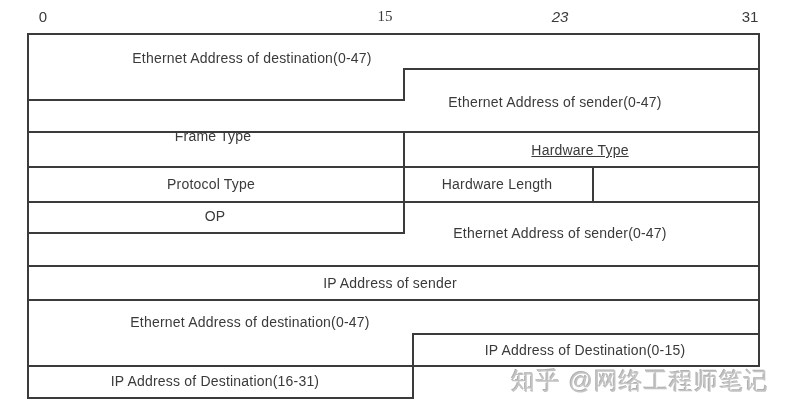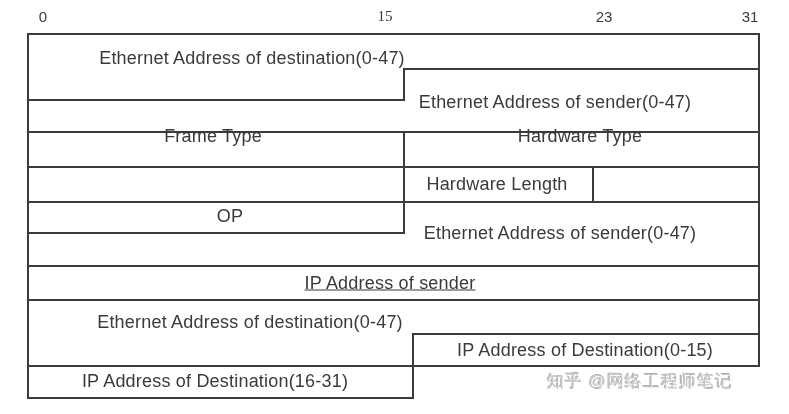--- a/index.html
+++ b/index.html
@@ -17,52 +17,52 @@
   }
   .hline, .vline {
     position: absolute;
     background: #3b3b3b;
   }
   .hline { height: 2px; }
   .vline { width: 2px; }
   .lbl {
     position: absolute;
     transform: translate(-50%, -50%);
-    font-size: 18px;
+    font-size: 14px;
     color: #3a3a3a;
     white-space: nowrap;
     letter-spacing: 0.2px;
   }
   .tick {
     position: absolute;
     transform: translate(-50%, -50%);
     font-size: 15px;
     color: #3a3a3a;
     white-space: nowrap;
   }
   .watermark {
     position: absolute;
     transform: translate(-50%, -50%);
-    font-size: 17px;
+    font-size: 24px;
     letter-spacing: 1px;
     color: #c3c3c3;
     text-shadow: 1px 1px 0 #ffffff, -1px -1px 0 #b0b0b0;
     white-space: nowrap;
     z-index: 5;
   }
 </style>
 </head>
 <body>
 
 <div class="stage">
 
   <div>
     <span class="tick" style="left:43px;  top:16px;">0</span>
     <span class="tick" style="left:385px; top:16px;font-family:Liberation Serif, serif;">15</span>
-    <span class="tick" style="left:604px; top:16px;">23</span>
+    <span class="tick" style="left:560px; top:16px;font-style:italic;">23</span>
     <span class="tick" style="left:750px; top:16px;">31</span>
   </div>
 
   <div class="hline" style="left:27px;  top:33px;  width:733px;"></div>
   <div class="hline" style="left:403px; top:68px;  width:357px;"></div>
   <div class="hline" style="left:27px;  top:99px;  width:378px;"></div>
   <div class="hline" style="left:27px;  top:131px; width:733px;"></div>
   <div class="hline" style="left:27px;  top:166px; width:733px;"></div>
   <div class="hline" style="left:27px;  top:201px; width:733px;"></div>
   <div class="hline" style="left:27px;  top:232px; width:378px;"></div>
@@ -75,24 +75,25 @@
   <div class="vline" style="left:27px;  top:33px;  height:366px;"></div>
   <div class="vline" style="left:758px; top:33px;  height:334px;"></div>
   <div class="vline" style="left:403px; top:68px;  height:33px;"></div>
   <div class="vline" style="left:403px; top:131px; height:103px;"></div>
   <div class="vline" style="left:592px; top:166px; height:37px;"></div>
   <div class="vline" style="left:412px; top:333px; height:66px;"></div>
 
   <span class="lbl" style="left:252px; top:58px;">Ethernet Address of destination(0-47)</span>
   <span class="lbl" style="left:555px; top:102px;">Ethernet Address of sender(0-47)</span>
   <span class="lbl" style="left:213px; top:136px;">Frame Type</span>
-  <span class="lbl" style="left:580px; top:136px;">Hardware Type</span>
+  <span class="lbl" style="left:580px; top:150px;text-decoration:underline;">Hardware Type</span>
+  <span class="lbl" style="left:211px; top:184px;">Protocol Type</span>
   <span class="lbl" style="left:497px; top:184px;text-align:center;">Hardware Length</span>
-  <span class="lbl" style="left:215px; top:216px;margin-left:15px;">OP</span>
+  <span class="lbl" style="left:215px; top:216px;">OP</span>
   <span class="lbl" style="left:560px; top:233px;">Ethernet Address of sender(0-47)</span>
-  <span class="lbl" style="left:390px; top:283px;text-decoration:underline;">IP Address of sender</span>
+  <span class="lbl" style="left:390px; top:283px;">IP Address of sender</span>
   <span class="lbl" style="left:250px; top:322px;">Ethernet Address of destination(0-47)</span>
   <span class="lbl" style="left:585px; top:350px;text-align:right;">IP Address of Destination(0-15)</span>
   <span class="lbl" style="left:215px; top:381px;">IP Address of Destination(16-31)</span>
 
   <span class="watermark" style="left:640px; top:381px;">知乎 @网络工程师笔记</span>
 
 </div>
 
 </body></html>

